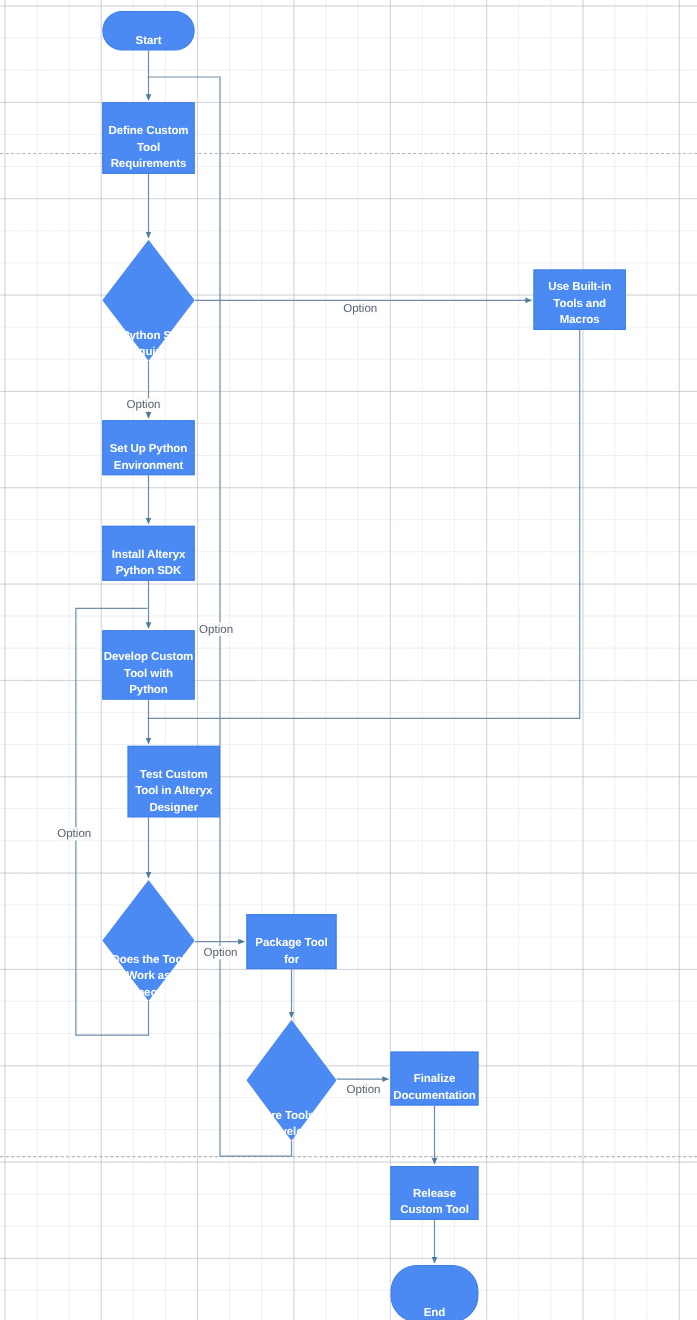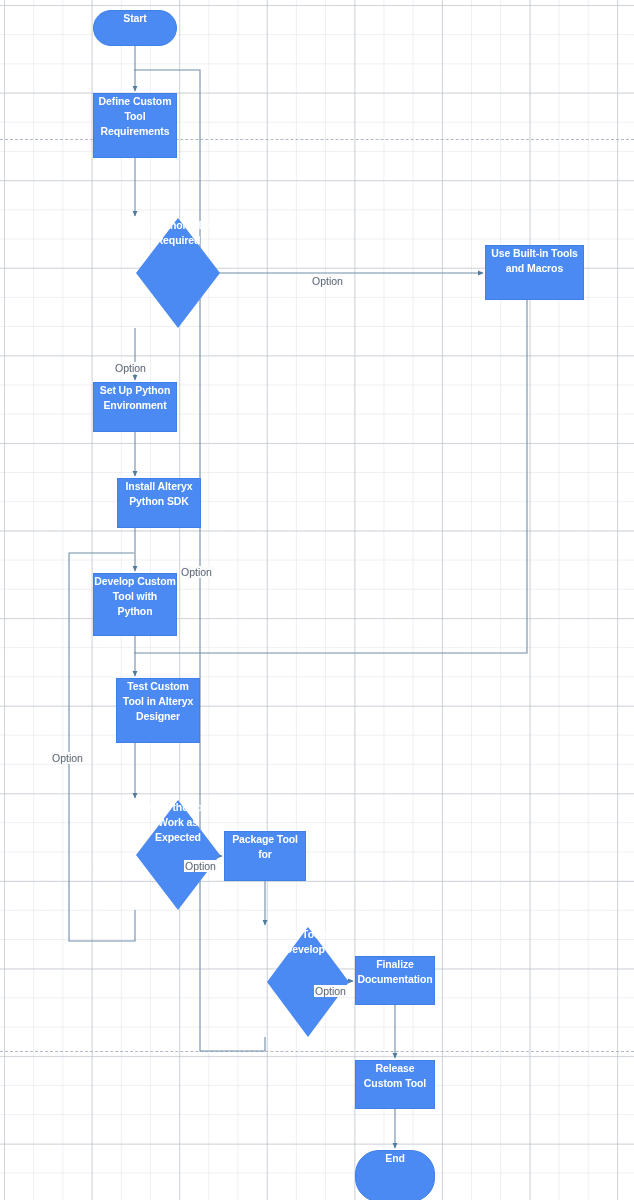--- a/index.html
+++ b/index.html
@@ -45,36 +45,35 @@
   .node {
     position: absolute;
     box-sizing: border-box;
     background: #4a8af2;
     color: #ffffff;
     font-weight: bold;
     font-size: 10.5px;
     line-height: 15px;
     letter-spacing: -0.1px;
     display: flex;
-    align-items: flex-start;
+    align-items: flex-end;
     justify-content: center;
     text-align: center;
     -webkit-font-smoothing: antialiased;
   }
   .node.rect {
     border: 1px solid #3f7fe8;
   }
   .node.terminator {
     border-radius: 24px;
     border: 1px solid #3f7fe8;
   }
   .node.decision {
     background: transparent;
     border: none;
-    margin-left: 43px;
   }
   .node.decision .dia {
     position: absolute;
     left: 0; top: 0;
     width: 100%;
     height: 100%;
     background: #4a8af2;
     clip-path: polygon(50% 0%, 100% 50%, 50% 100%, 0% 50%);
   }
   .node.decision .dlabel {
@@ -153,29 +152,29 @@
 
   <div class="node rect" style="left:93px; top:93px; width:84px; height:65px;">
     <span>Define Custom Tool Requirements</span>
   </div>
 
   <div class="node decision" style="left:93px; top:218px; width:84px; height:110px;">
     <span class="dia"></span>
     <span class="dlabel">Is Python SDK Required</span>
   </div>
 
-  <div class="node rect" style="left:485px; top:245px; width:99px; height:55px;">
+  <div class="node rect" style="left:485px; top:245px; width:84px; height:55px;">
     <span>Use Built-in Tools and Macros</span>
   </div>
 
   <div class="node rect" style="left:93px; top:382px; width:84px; height:50px;">
     <span>Set Up Python Environment</span>
   </div>
 
-  <div class="node rect" style="left:93px; top:478px; width:84px; height:50px;margin-left:24px;">
+  <div class="node rect" style="left:93px; top:478px; width:84px; height:50px;">
     <span>Install Alteryx Python SDK</span>
   </div>
 
   <div class="node rect" style="left:93px; top:573px; width:84px; height:63px;">
     <span>Develop Custom Tool with Python</span>
   </div>
 
   <div class="node rect" style="left:93px; top:678px; width:84px; height:65px;margin-left:23px;">
     <span>Test Custom Tool in Alteryx Designer</span>
   </div>

